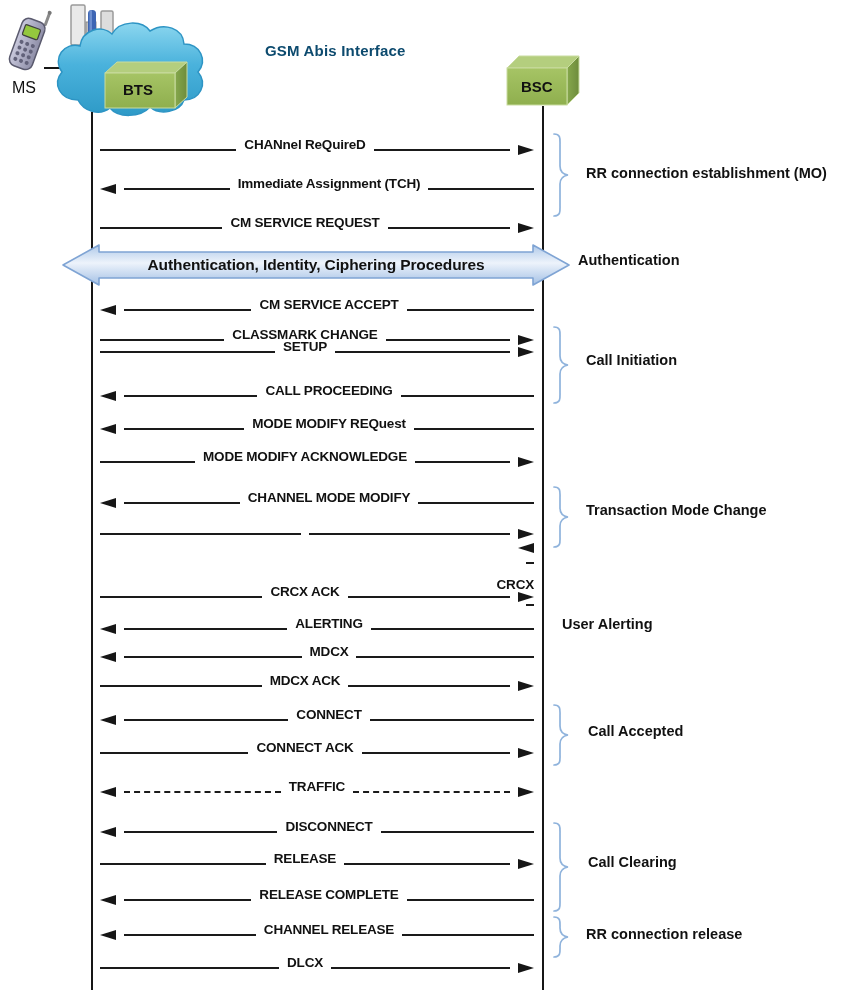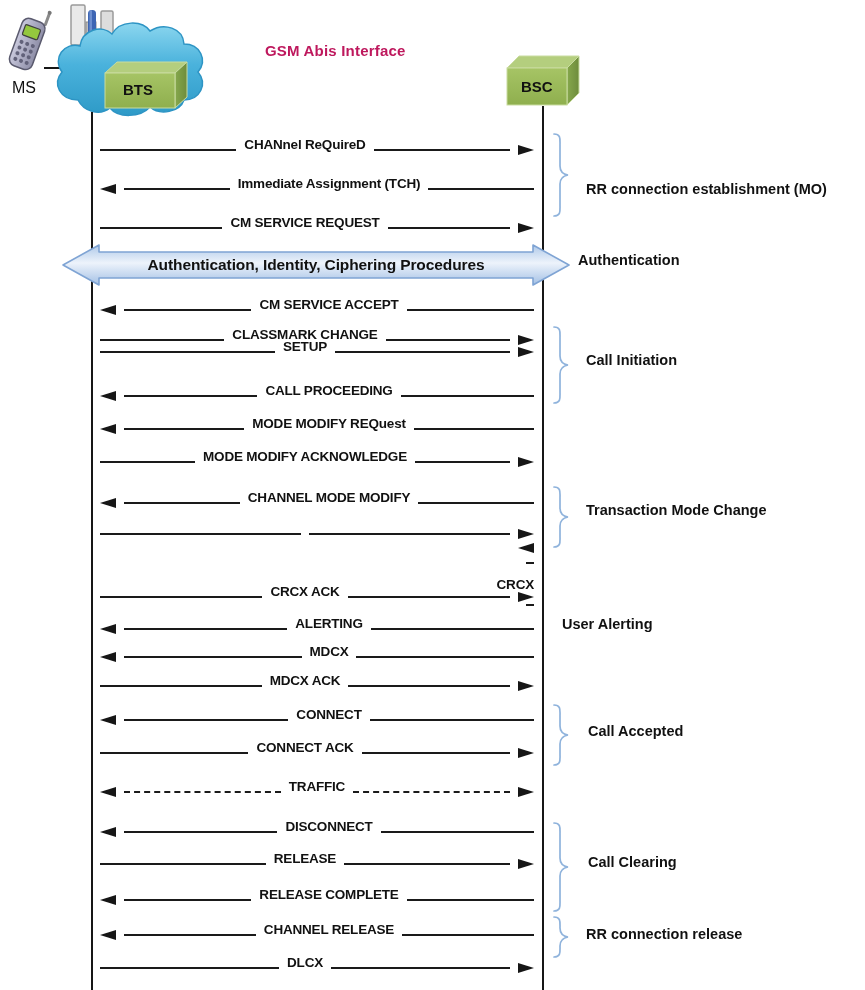--- a/index.html
+++ b/index.html
@@ -113,21 +113,21 @@
           <circle cx="27" cy="63" r="2"></circle>
           <circle cx="33" cy="63" r="2"></circle>
       </g>
     </g>
   </svg>
 
   <div class="ms-label">MS</div>
   <div class="entity-label" style="left:123px;top:81px;">BTS</div>
   <div class="entity-label" style="left:521px;top:78px;">BSC</div>
 
-  <div class="title" id="diagram-title" style="color: #be185d;">GSM Abis Interface</div>
+  <div class="title" id="diagram-title" style="color: #0c4a6e;">GSM Abis Interface</div>
 
   <div class="lifeline" id="lifeline-bts"></div>
   <div class="lifeline" id="lifeline-bsc"></div>
 
   <svg id="block-arrow-svg" width="512" height="50" viewBox="0 0 512 50">
     <defs>
       <linearGradient id="arrGrad" x1="0" y1="0" x2="0" y2="1">
         <stop offset="0" stop-color="#AFC9E9"></stop>
         <stop offset="0.45" stop-color="#EDF3FB"></stop>
         <stop offset="1" stop-color="#A3C0E5"></stop>
@@ -281,21 +281,21 @@
         <span class="mlabel">DLCX</span>
         <span class="mline"></span>
         <span class="ahead right"></span>
       </div>
     </div>
 
   <div id="phases">
       <svg class="brace" width="22" height="84" viewBox="0 0 22 84" style="top: 133px;">
         <path d="M3,1 C10,1 9,6 9,12 L9,33 C9,38 11,41 17,42 C11,43 9,46 9,51 L9,72 C9,78 10,83 3,83" fill="none" stroke="#8FB3DC" stroke-width="1.7" stroke-linecap="round"></path>
       </svg>
-      <div class="phase-label" style="left: 586px; top: 181px;">RR connection establishment (MO)</div>
+      <div class="phase-label" style="left: 586px; top: 165px;">RR connection establishment (MO)</div>
       <div class="phase-label" style="left: 578px; top: 252px;">Authentication</div>
       <svg class="brace" width="22" height="78" viewBox="0 0 22 78" style="top: 326px;">
         <path d="M3,1 C10,1 9,6 9,12 L9,30 C9,35 11,38 17,39 C11,40 9,43 9,48 L9,66 C9,72 10,77 3,77" fill="none" stroke="#8FB3DC" stroke-width="1.7" stroke-linecap="round"></path>
       </svg>
       <div class="phase-label" style="left: 586px; top: 352px;">Call Initiation</div>
       <svg class="brace" width="22" height="62" viewBox="0 0 22 62" style="top: 486px;">
         <path d="M3,1 C10,1 9,6 9,12 L9,22 C9,27 11,30 17,31 C11,32 9,35 9,40 L9,50 C9,56 10,61 3,61" fill="none" stroke="#8FB3DC" stroke-width="1.7" stroke-linecap="round"></path>
       </svg>
       <div class="phase-label" style="left: 586px; top: 502px;">Transaction Mode Change</div>
       <div class="phase-label" style="left: 562px; top: 616px;">User Alerting</div>

